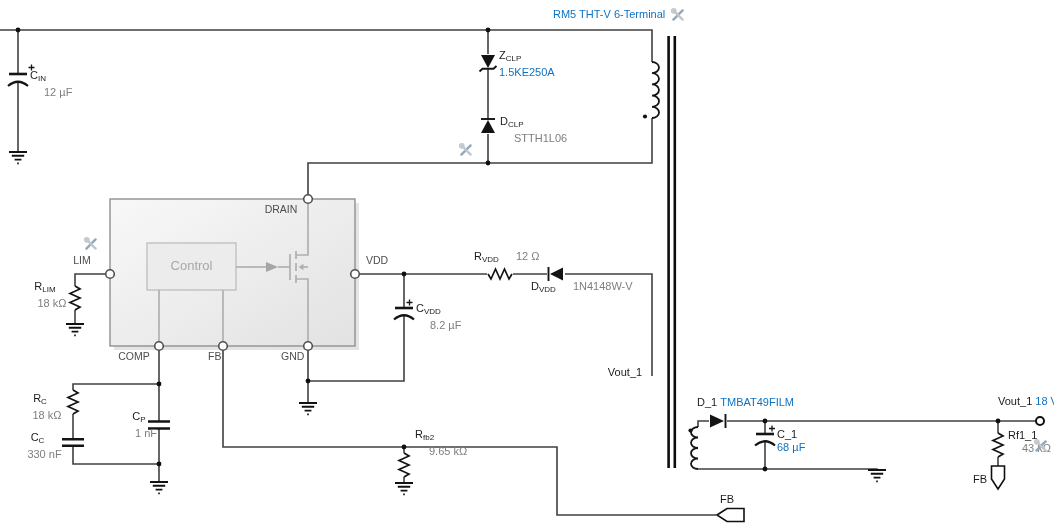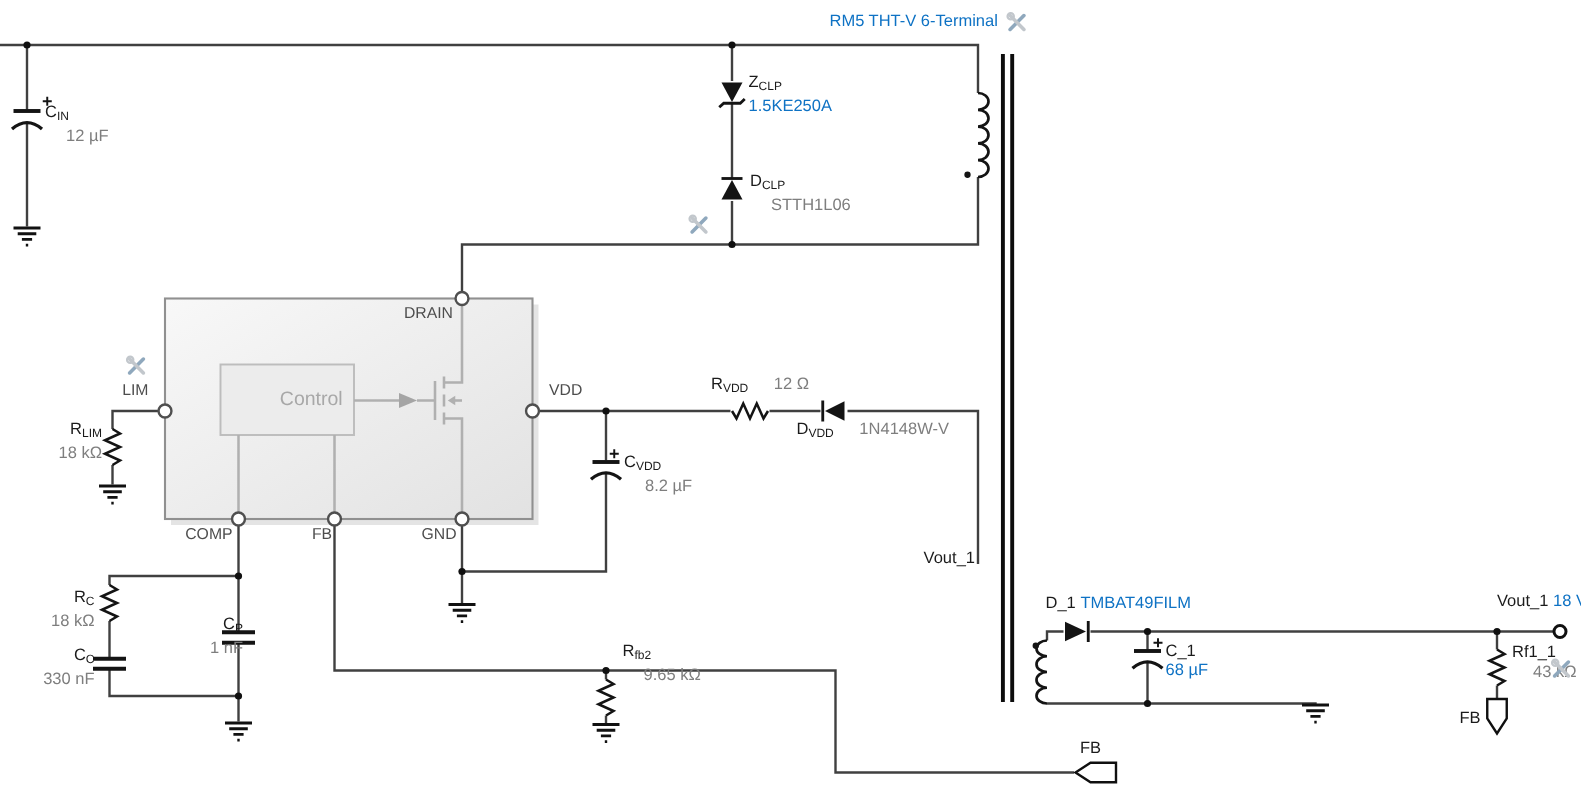--- a/index.html
+++ b/index.html
@@ -8,26 +8,26 @@
     --text-dark:#1b1b1b;
   }
   html,body{margin:0;padding:0;background:#fff;}
   #stage{position:relative;width:1054px;height:528px;background:#ffffff;overflow:hidden;
          font-family:Liberation Sans, sans-serif;}
   #schem{position:absolute;left:0;top:0;}
   .lbl{position:absolute;font-size:11px;line-height:12.5px;color:var(--text-dark);white-space:nowrap;}
   .lbl sub{font-size:8px;vertical-align:-2px;letter-spacing:0;}
   .val{color:var(--value-gray);margin-left:14px;}
   .blue{color:var(--link-blue);}
-  .ra{text-align:right;}
+  .ra{text-align:center;}
   .pin{position:absolute;font-size:10.5px;color:#4d4d4d;white-space:nowrap;}
   .ic-title{position:absolute;left:110px;top:208px;width:245px;text-align:center;
             font-size:16px;color:var(--link-blue);letter-spacing:.3px;}
   .ctrl-lbl{position:absolute;left:147px;top:258px;width:89px;text-align:center;
-            font-size:13px;color:#a8a8a8;padding-left:16px;}
+            font-size:13px;color:#a8a8a8;}
   .wrench{position:absolute;width:16px;height:16px;cursor:pointer;}
 </style>
 </head>
 <body>
 
 <div id="stage">
 
   <svg id="schem" width="1054" height="528" viewBox="0 0 1054 528">
     <defs>
       <linearGradient id="boxgrad" x1="0" y1="0" x2="1" y2="1">

